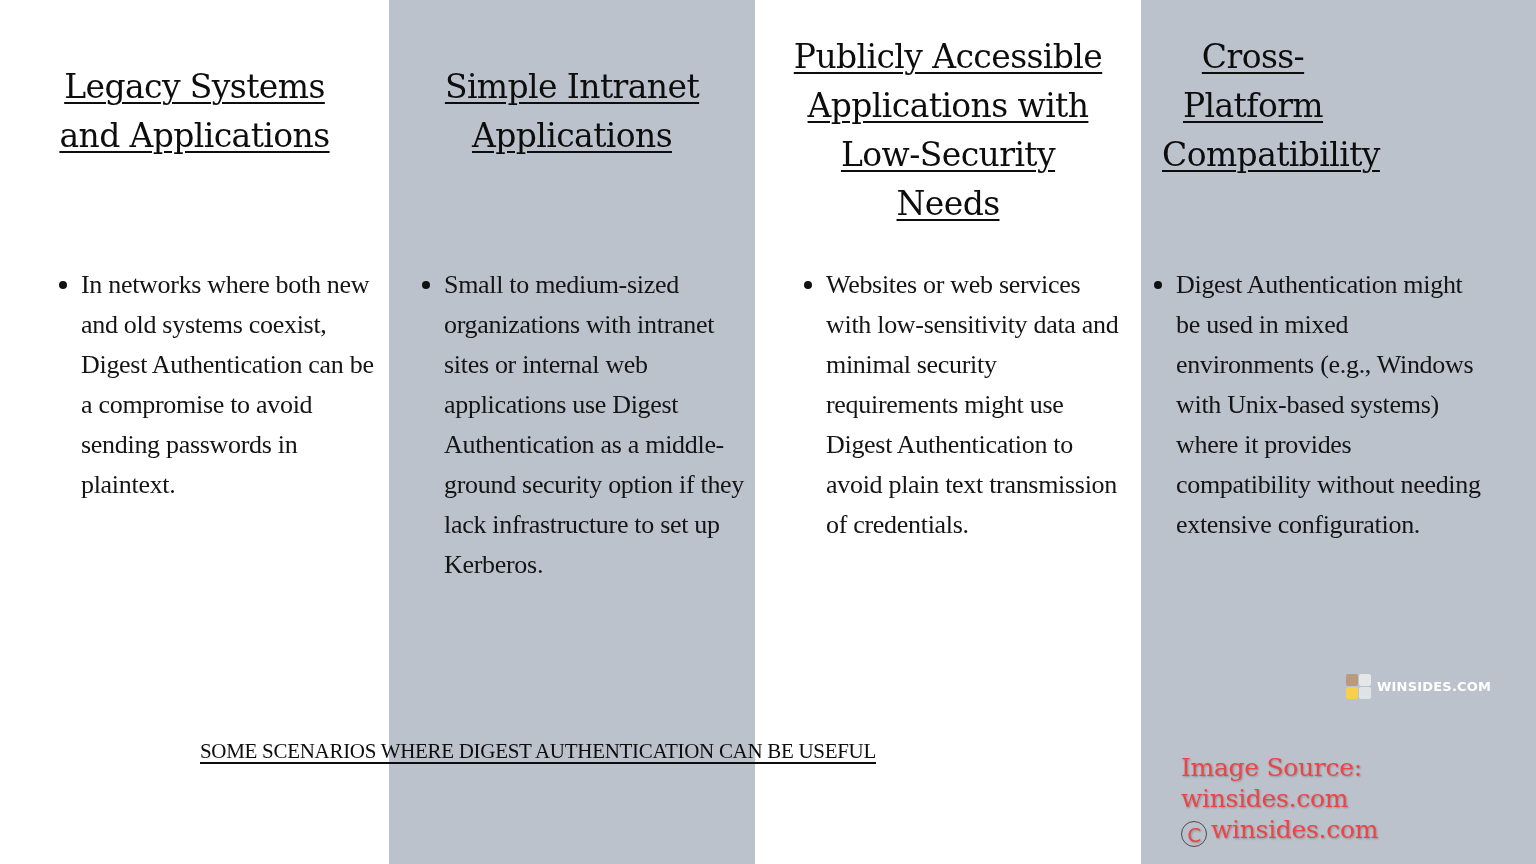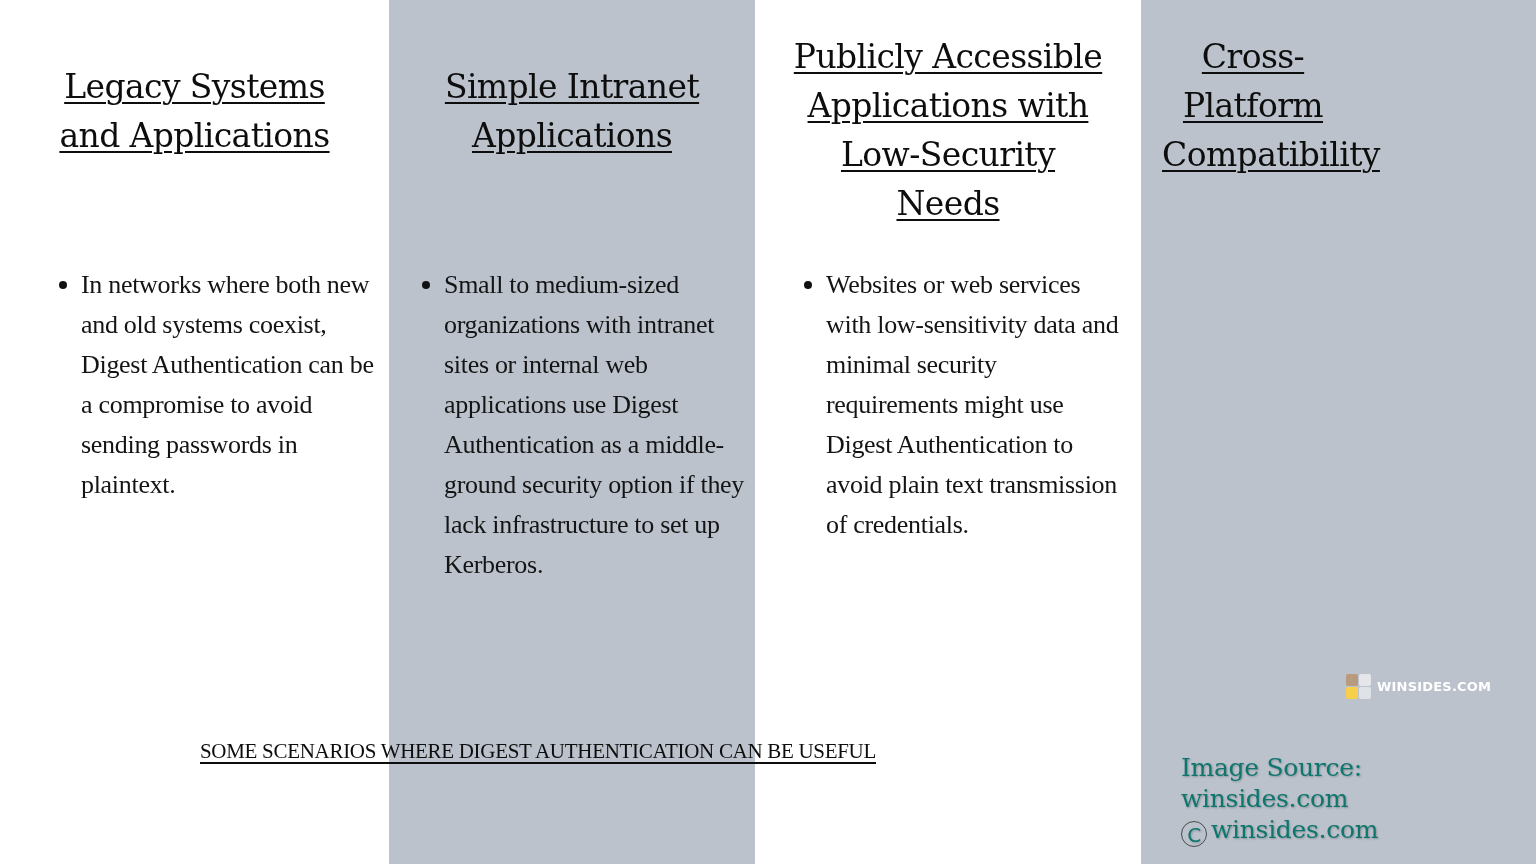--- a/index.html
+++ b/index.html
@@ -46,21 +46,21 @@
     .logo-grid {
       display: grid; grid-template-columns: 12px 12px; grid-template-rows: 12px 12px; gap: 1px;
     }
     .logo-grid span { display: block; border-radius: 2px; }
     .logo-text {
       font-family: "DejaVu Sans", "Liberation Sans", sans-serif; font-weight: bold;
       font-size: 13px; color: #ffffff; letter-spacing: 0.2px;
     }
     .source {
       position: absolute; left: 1181px; top: 752px;
-      font-size: 25px; line-height: 31px; color: #0f766e;
+      font-size: 25px; line-height: 31px; color: #ef4444;
       text-shadow: 1px 1px 2px rgba(0,0,0,0.25);
       letter-spacing: -0.3px;
     }
     .copy-mark {
       display: inline-block; width: 26px; height: 26px; border: 1.5px solid #4a4a4a;
       border-radius: 50%; text-align: center; line-height: 26px; font-size: 20px;
       vertical-align: -4px; margin-right: 4px; box-sizing: border-box;
       font-family: "DejaVu Sans", sans-serif;
     }
   </style>
@@ -92,20 +92,25 @@
   <div class="col-title" style="top:32px;padding:0 35px;text-align:center;">Publicly Accessible Applications with Low-Security Needs</div>
   <div class="col-body" style="left:45px;width:330px;">
     <ul>
         <li>Websites or web services with low-sensitivity data and minimal security requirements might use Digest Authentication to avoid plain text transmission of credentials.</li>
       </ul>
   </div>
 </div>
 
 <div class="col" style="left:1092px;width:322px;">
   <div class="col-title" style="top:32px;padding:0 70px;">Cross-Platform Compatibility</div>
+  <div class="col-body" style="left:58px;width:337px;">
+    <ul>
+        <li>Digest Authentication might be used in mixed environments (e.g., Windows with Unix-based systems) where it provides compatibility without needing extensive configuration.</li>
+      </ul>
+  </div>
 </div>
 
 <div class="main-title">SOME SCENARIOS WHERE DIGEST AUTHENTICATION CAN BE USEFUL</div>
 
 <div class="logo">
   <div class="logo-grid">
     <span style="background:#b89a7e;"></span>
     <span style="background:#e4e6ea;"></span>
     <span style="background:#f7cf4a;"></span>
     <span style="background:#dfe2e6;"></span>

